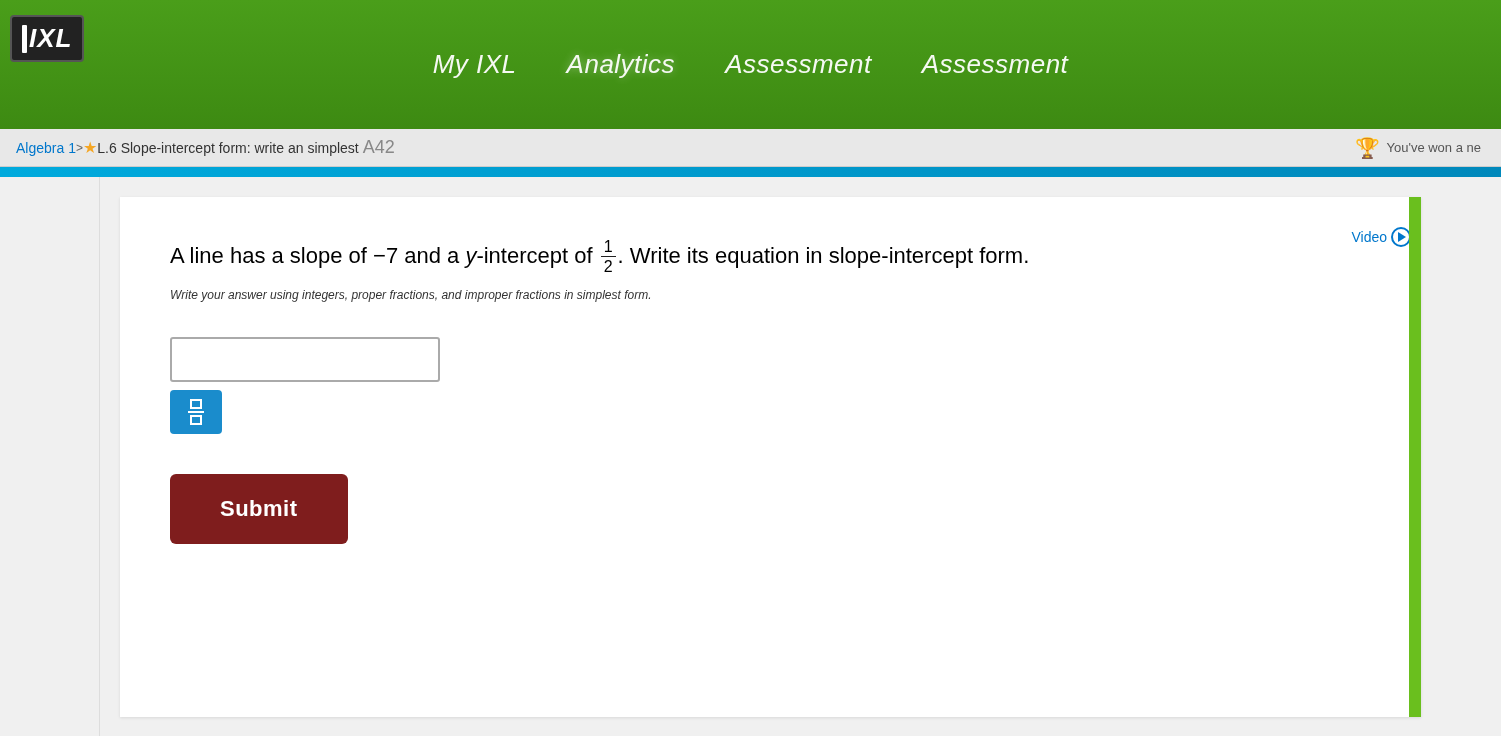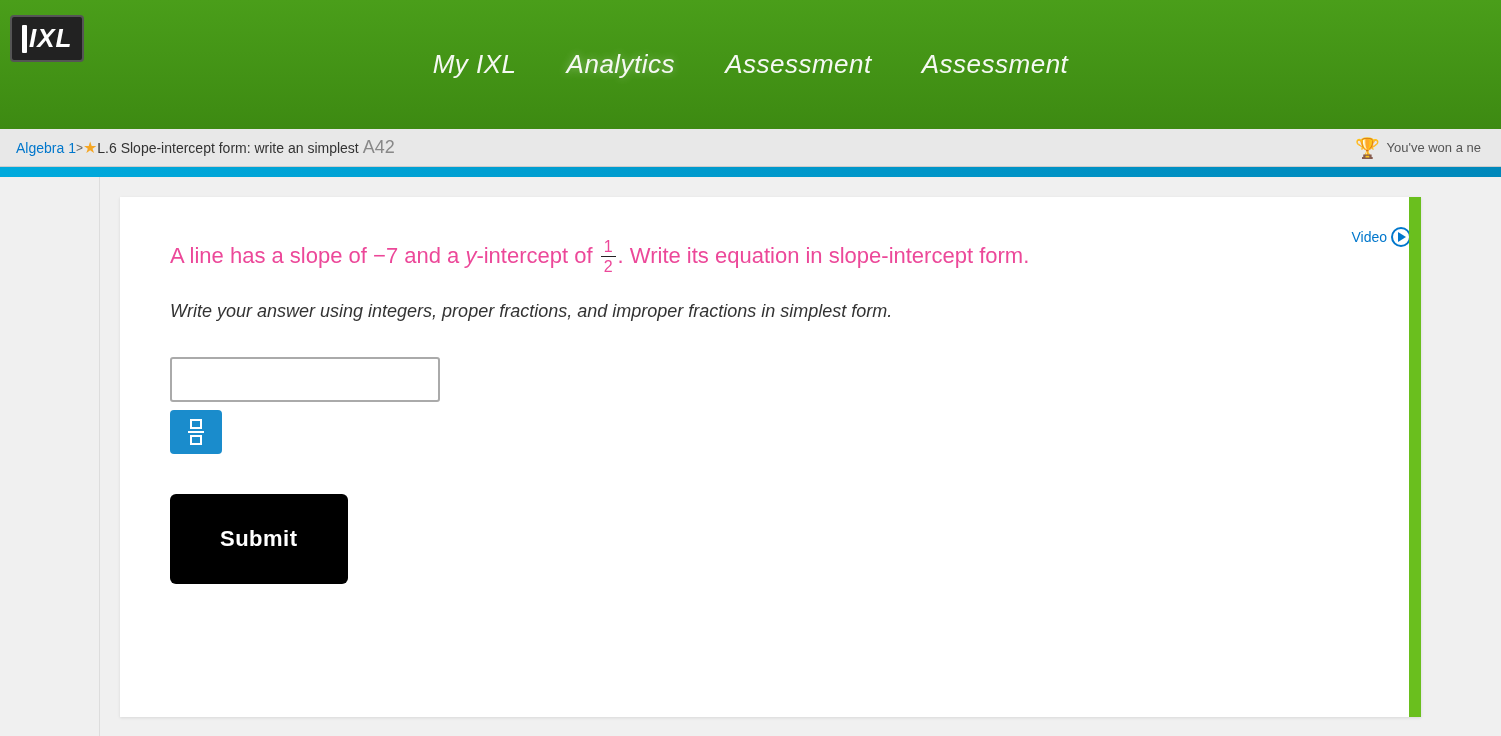--- a/index.html
+++ b/index.html
@@ -190,23 +190,23 @@
       height: 0;
       border-top: 5px solid transparent;
       border-bottom: 5px solid transparent;
       border-left: 8px solid #0077cc;
       margin-left: 2px;
     }
 
     
     .problem-text {
       font-size: 22px;
-      color: #ec4899;
+      color: #000000;
       line-height: 1.6;
-      margin-bottom: 25px;
+      margin-bottom: 12px;
     }
 
     .fraction {
       display: inline-flex;
       flex-direction: column;
       align-items: center;
       vertical-align: middle;
       margin: 0 2px;
       font-size: 18px;
       line-height: 1.2;
@@ -217,21 +217,21 @@
       padding: 0 3px;
       font-size: 16px;
     }
 
     .fraction .den {
       padding: 0 3px;
       font-size: 16px;
     }
 
     .instruction-text {
-      font-size: 18px;
+      font-size: 12px;
       font-style: italic;
       color: #333;
       margin-bottom: 35px;
     }
 
     
     .answer-container {
       display: flex;
       flex-direction: column;
       align-items: flex-start;
@@ -278,25 +278,25 @@
     }
 
     .frac-line {
       width: 16px;
       height: 2px;
       background: white;
     }
 
     
     .submit-btn {
-      background: #000000;
+      background: #7f1d1d;
       color: white;
       border: none;
       border-radius: 6px;
-      padding: 32px 50px;
+      padding: 22px 50px;
       font-size: 22px;
       font-weight: 600;
       cursor: pointer;
       letter-spacing: 0.5px;
     }
 
     
     .right-accent {
       position: absolute;
       right: 0;

